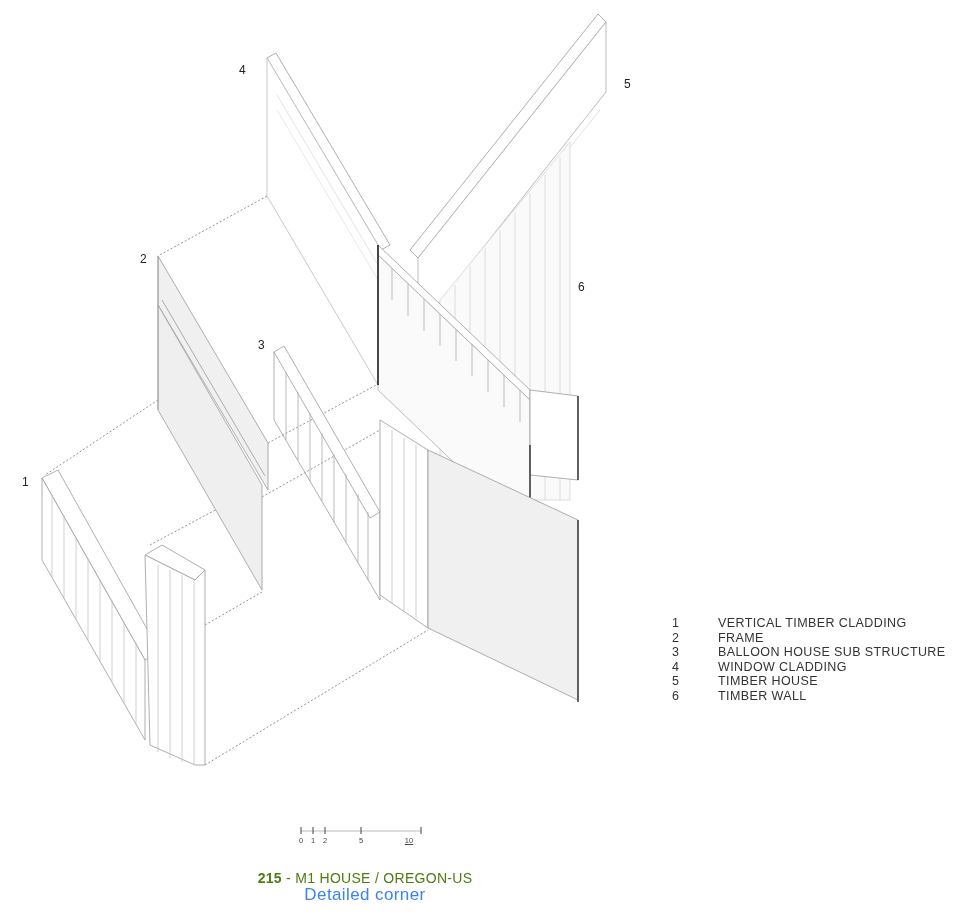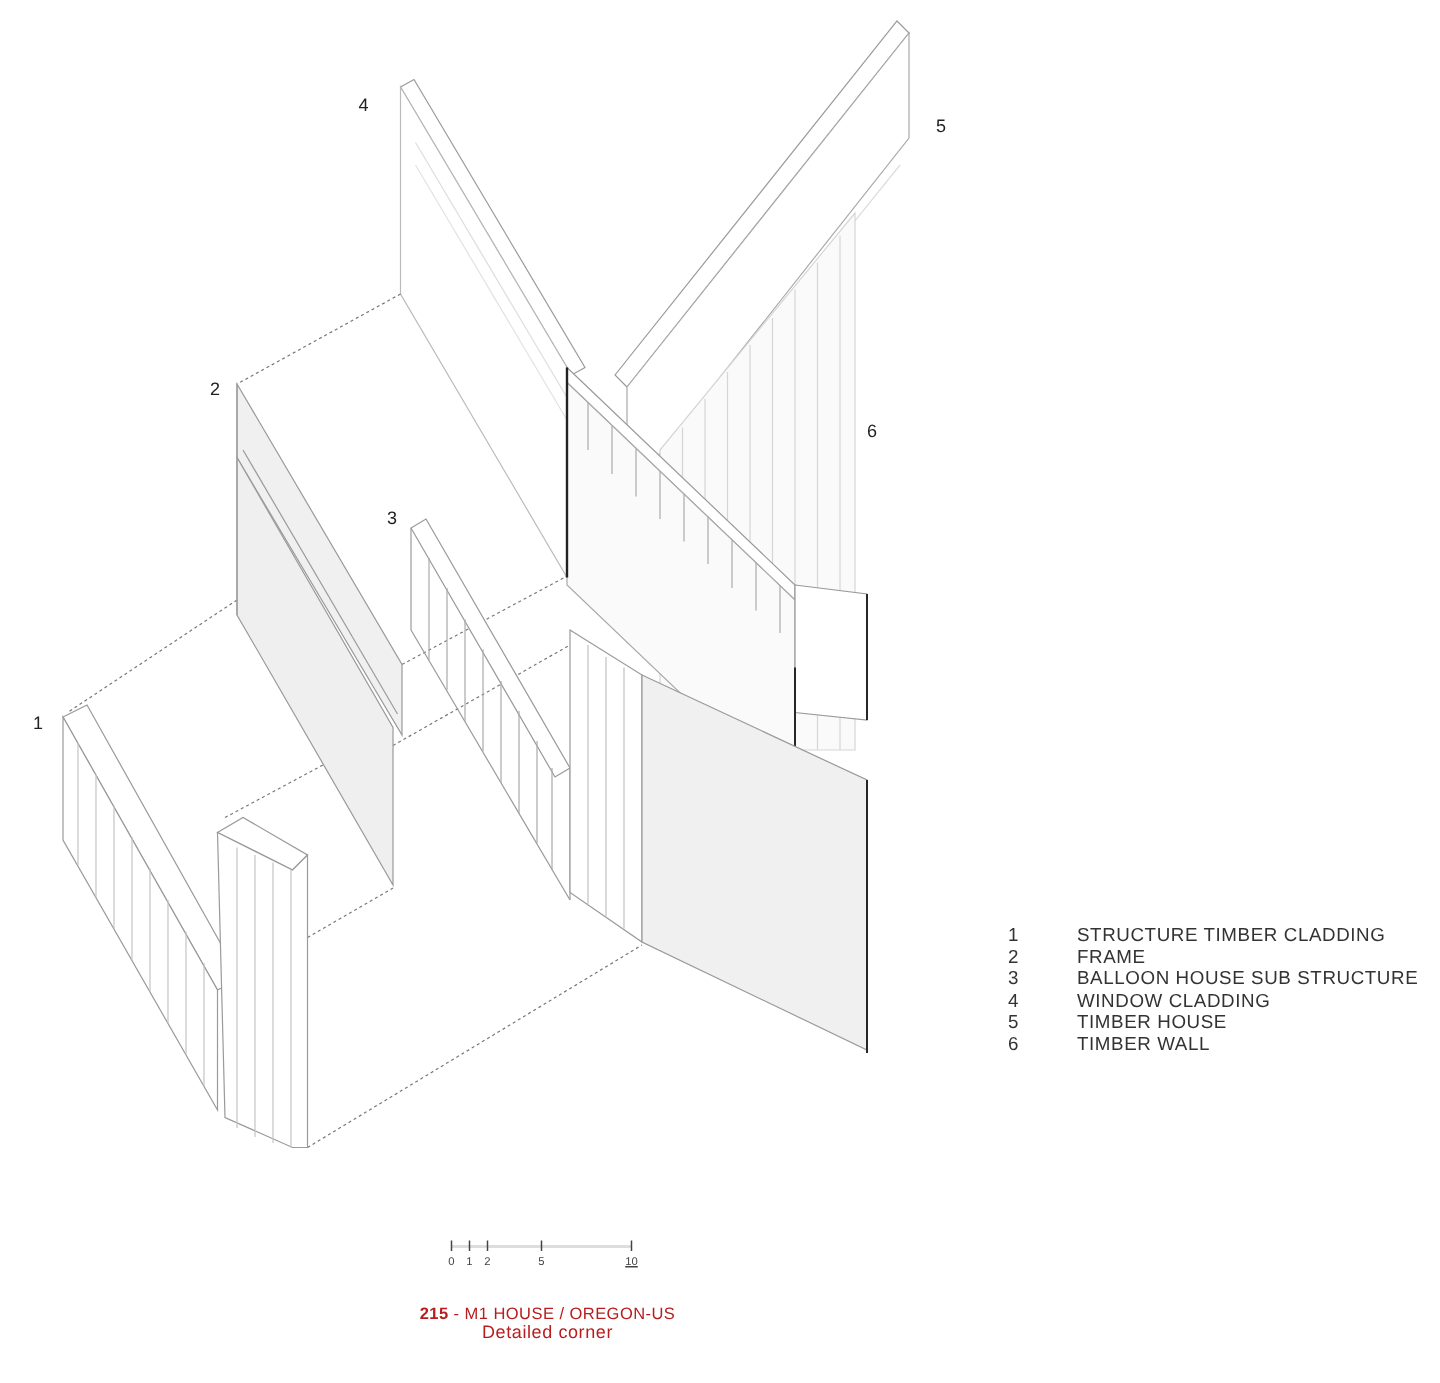--- a/index.html
+++ b/index.html
@@ -6,23 +6,23 @@
   body { width: 960px; height: 922px; position: relative; overflow: hidden;
          font-family: "Liberation Sans", "DejaVu Sans", sans-serif; color: #222; }
   #drawing { position: absolute; left: 0; top: 0; width: 960px; height: 922px; }
   .callout { position: absolute; font-size: 12px; color: #222; }
   .legend { position: absolute; left: 672px; top: 616px; font-size: 12.5px; letter-spacing: 0.4px; color: #333; }
   .legend-row { display: flex; height: 14.6px; line-height: 14.6px; }
   .legend-num { width: 46px; }
   .scale { position: absolute; left: 298px; top: 826px; width: 126px; height: 24px; }
   .scale-label { position: absolute; top: 10px; font-size: 7.5px; color: #444; transform: translateX(-50%); }
   .title-block { position: absolute; left: 200px; top: 870px; width: 330px; text-align: center; }
-  .title-line { font-size: 11px; color: #b91c1c; letter-spacing: 0.3px; }
+  .title-line { font-size: 14px; color: #4d7c0f; letter-spacing: 0.3px; }
   .title-num { font-weight: bold; }
-  .subtitle { font-size: 12px; color: #b91c1c; letter-spacing: 0.4px; margin-top: -1px; }
+  .subtitle { font-size: 17px; color: #3b82f6; letter-spacing: 0.4px; margin-top: -1px; }
 </style>
 </head>
 <body>
 
 <svg id="drawing" viewBox="0 0 960 922" xmlns="http://www.w3.org/2000/svg">
   <g fill="none" stroke="#9a9a9a" stroke-width="0.8">
 
     <g>
       <polygon points="410,250 598,14 606,22 418,258" fill="#fff"></polygon>
       <polygon points="418,258 606,22 606,92 418,330" fill="#fff" stroke="#aaa"></polygon>
@@ -136,21 +136,21 @@
 <div class="callout" style="left:22px;top:475px;">1</div>
 <div class="callout" style="left:140px;top:252px;">2</div>
 <div class="callout" style="left:258px;top:338px;">3</div>
 <div class="callout" style="left:239px;top:63px;">4</div>
 <div class="callout" style="left:624px;top:77px;">5</div>
 <div class="callout" style="left:578px;top:280px;">6</div>
 
 <div class="legend">
   <div class="legend-row">
       <span class="legend-num">1</span>
-      <span>STRUCTURE TIMBER CLADDING</span>
+      <span>VERTICAL TIMBER CLADDING</span>
     </div>
   <div class="legend-row">
       <span class="legend-num">2</span>
       <span>FRAME</span>
     </div>
   <div class="legend-row">
       <span class="legend-num">3</span>
       <span>BALLOON HOUSE SUB STRUCTURE</span>
     </div>
   <div class="legend-row">
@@ -173,19 +173,19 @@
     <line x1="3" y1="1" x2="3" y2="8" stroke="#444" stroke-width="1"></line>
     <line x1="15" y1="1" x2="15" y2="8" stroke="#444" stroke-width="1"></line>
     <line x1="27" y1="1" x2="27" y2="8" stroke="#444" stroke-width="1"></line>
     <line x1="63" y1="1" x2="63" y2="8" stroke="#444" stroke-width="1"></line>
     <line x1="123" y1="1" x2="123" y2="8" stroke="#444" stroke-width="1"></line>
   </svg>
   <span class="scale-label" style="left:3px;">0</span>
   <span class="scale-label" style="left:15px;">1</span>
   <span class="scale-label" style="left:27px;">2</span>
   <span class="scale-label" style="left:63px;">5</span>
-  <span class="scale-label" style="left:123px;text-decoration:underline;">10</span>
+  <span class="scale-label" style="left:111px;text-decoration:underline;">10</span>
 </div>
 
 <div class="title-block">
   <div class="title-line"><span class="title-num">215</span><span style="white-space:pre;"> - </span><span>M1 HOUSE / OREGON-US</span></div>
   <div class="subtitle">Detailed corner</div>
 </div>
 
 </body></html>

